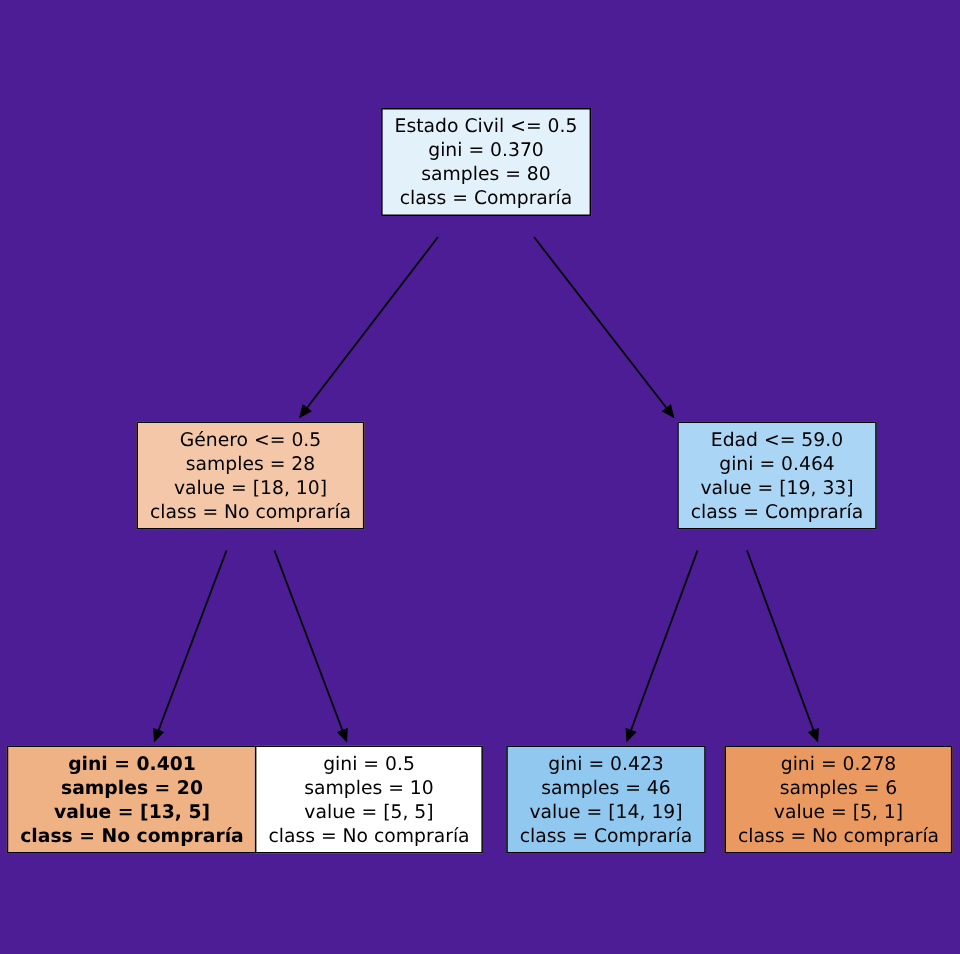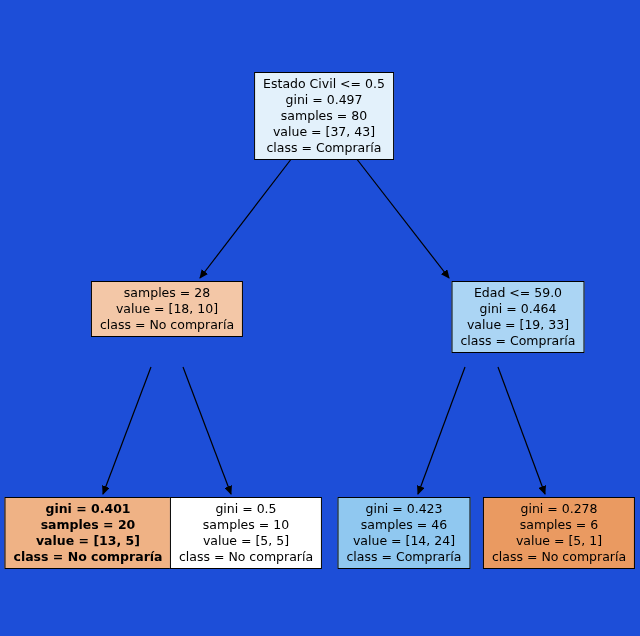--- a/index.html
+++ b/index.html
@@ -1,20 +1,20 @@
 <!DOCTYPE html>
 <html><head>
 <meta charset="utf-8">
 <style>
   html, body { margin: 0; padding: 0; background: #ffffff; }
   .canvas {
     position: relative;
     width: 640px;
     height: 636px;
-    background: #1d4ed8;
+    background: #4c1d95;
     font-family: "DejaVu Sans", sans-serif;
     overflow: hidden;
   }
   .edges {
     position: absolute;
     left: 0; top: 0;
     width: 640px; height: 636px;
     z-index: 0;
   }
   .node {
@@ -46,27 +46,27 @@
     <line x1="292" y1="158" x2="200" y2="278" stroke="#000000" stroke-width="1.2" marker-end="url(#arrow)"></line>
     <line x1="356" y1="158" x2="449" y2="278" stroke="#000000" stroke-width="1.2" marker-end="url(#arrow)"></line>
     <line x1="151" y1="367" x2="103" y2="494" stroke="#000000" stroke-width="1.2" marker-end="url(#arrow)"></line>
     <line x1="183" y1="367" x2="231" y2="494" stroke="#000000" stroke-width="1.2" marker-end="url(#arrow)"></line>
     <line x1="465" y1="367" x2="418" y2="494" stroke="#000000" stroke-width="1.2" marker-end="url(#arrow)"></line>
     <line x1="498" y1="367" x2="545" y2="494" stroke="#000000" stroke-width="1.2" marker-end="url(#arrow)"></line>
   </svg>
 
   <div class="node" style="left: 324px; top: 72px; background-color: rgb(227, 241, 251);">
     <div>Estado Civil &lt;= 0.5</div>
-    <div>gini = 0.497</div>
+    <div>gini = 0.370</div>
     <div>samples = 80</div>
-    <div>value = [37, 43]</div>
     <div>class = Compraría</div>
   </div>
 
   <div class="node" style="left: 167px; top: 281px; background-color: rgb(243, 199, 167);">
+    <div>Género &lt;= 0.5</div>
     <div>samples = 28</div>
     <div>value = [18, 10]</div>
     <div>class = No compraría</div>
   </div>
 
   <div class="node" style="left: 481px; top: 281px; background-color: rgb(171, 213, 244); margin-left: 37px;">
     <div>Edad &lt;= 59.0</div>
     <div>gini = 0.464</div>
     <div>value = [19, 33]</div>
     <div>class = Compraría</div>
@@ -82,21 +82,21 @@
   <div class="node" style="left: 246px; top: 497px; background-color: rgb(255, 255, 255);">
     <div>gini = 0.5</div>
     <div>samples = 10</div>
     <div>value = [5, 5]</div>
     <div>class = No compraría</div>
   </div>
 
   <div class="node" style="left: 404px; top: 497px; background-color: rgb(144, 200, 240);">
     <div>gini = 0.423</div>
     <div>samples = 46</div>
-    <div>value = [14, 24]</div>
+    <div>value = [14, 19]</div>
     <div>class = Compraría</div>
   </div>
 
   <div class="node" style="left: 559px; top: 497px; background-color: rgb(234, 154, 97);">
     <div>gini = 0.278</div>
     <div>samples = 6</div>
     <div>value = [5, 1]</div>
     <div>class = No compraría</div>
   </div>
 

